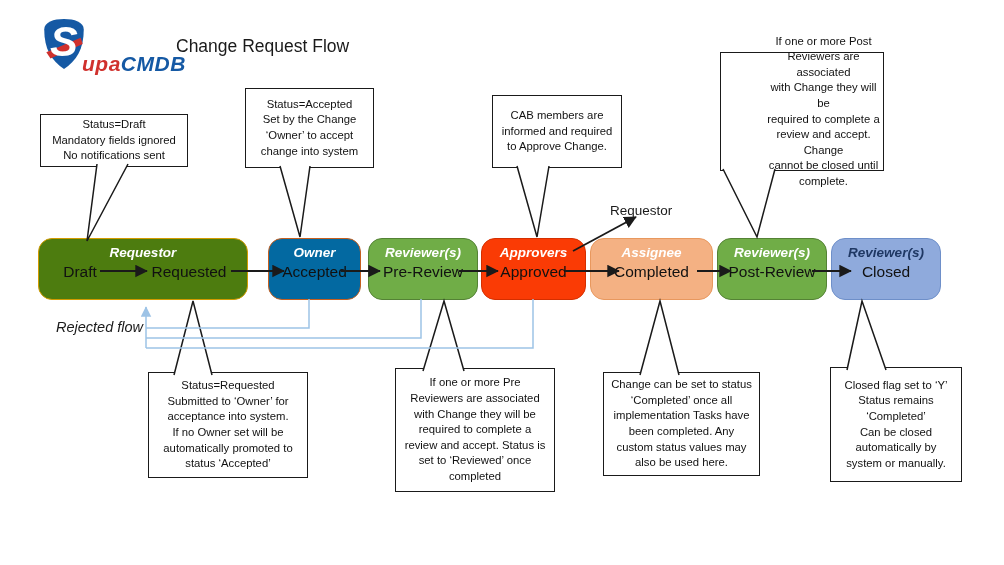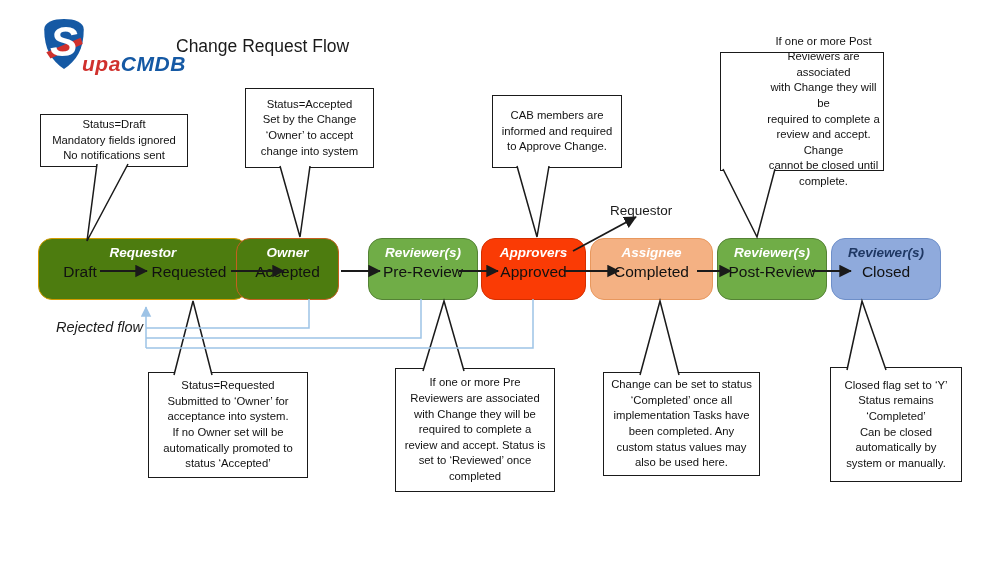--- a/index.html
+++ b/index.html
@@ -57,21 +57,21 @@
     <span class="logo-word logo-red" style="color: rgb(208, 49, 45);">upa</span>
       <span class="logo-word logo-blue" style="color: rgb(21, 89, 164);">CMDB</span>
   </div>
   <div class="page-title">Change Request Flow</div>
 
   <div class="flow-box" style="left: 38px; width: 210px; background: #4d7c0f; border-color: rgb(210, 155, 0);">
     <div class="role-label" style="color: rgb(255, 255, 255);">Requestor</div>
     <div class="status-label status-draft">Draft</div>
     <div class="status-label status-requested">Requested</div>
   </div>
-  <div class="flow-box" style="left: 236px; width: 103px; background: #4d7c0f; border-color: rgb(197, 95, 31);">
+  <div class="flow-box" style="left: 268px; width: 93px; background: #0369a1; border-color: rgb(197, 95, 31);">
     <div class="role-label" style="color: rgb(255, 255, 255);">Owner</div>
     <div class="status-label">Accepted</div>
   </div>
   <div class="flow-box" style="left: 368px; width: 110px; background: rgb(112, 173, 71); border-color: rgb(84, 130, 53);">
     <div class="role-label" style="color: rgb(255, 255, 255);">Reviewer(s)</div>
     <div class="status-label">Pre-Review</div>
   </div>
   <div class="flow-box" style="left: 481px; width: 105px; background: rgb(250, 59, 5); border-color: rgb(212, 47, 0);">
     <div class="role-label" style="color: rgb(255, 255, 255);">Approvers</div>
     <div class="status-label">Approved</div>

